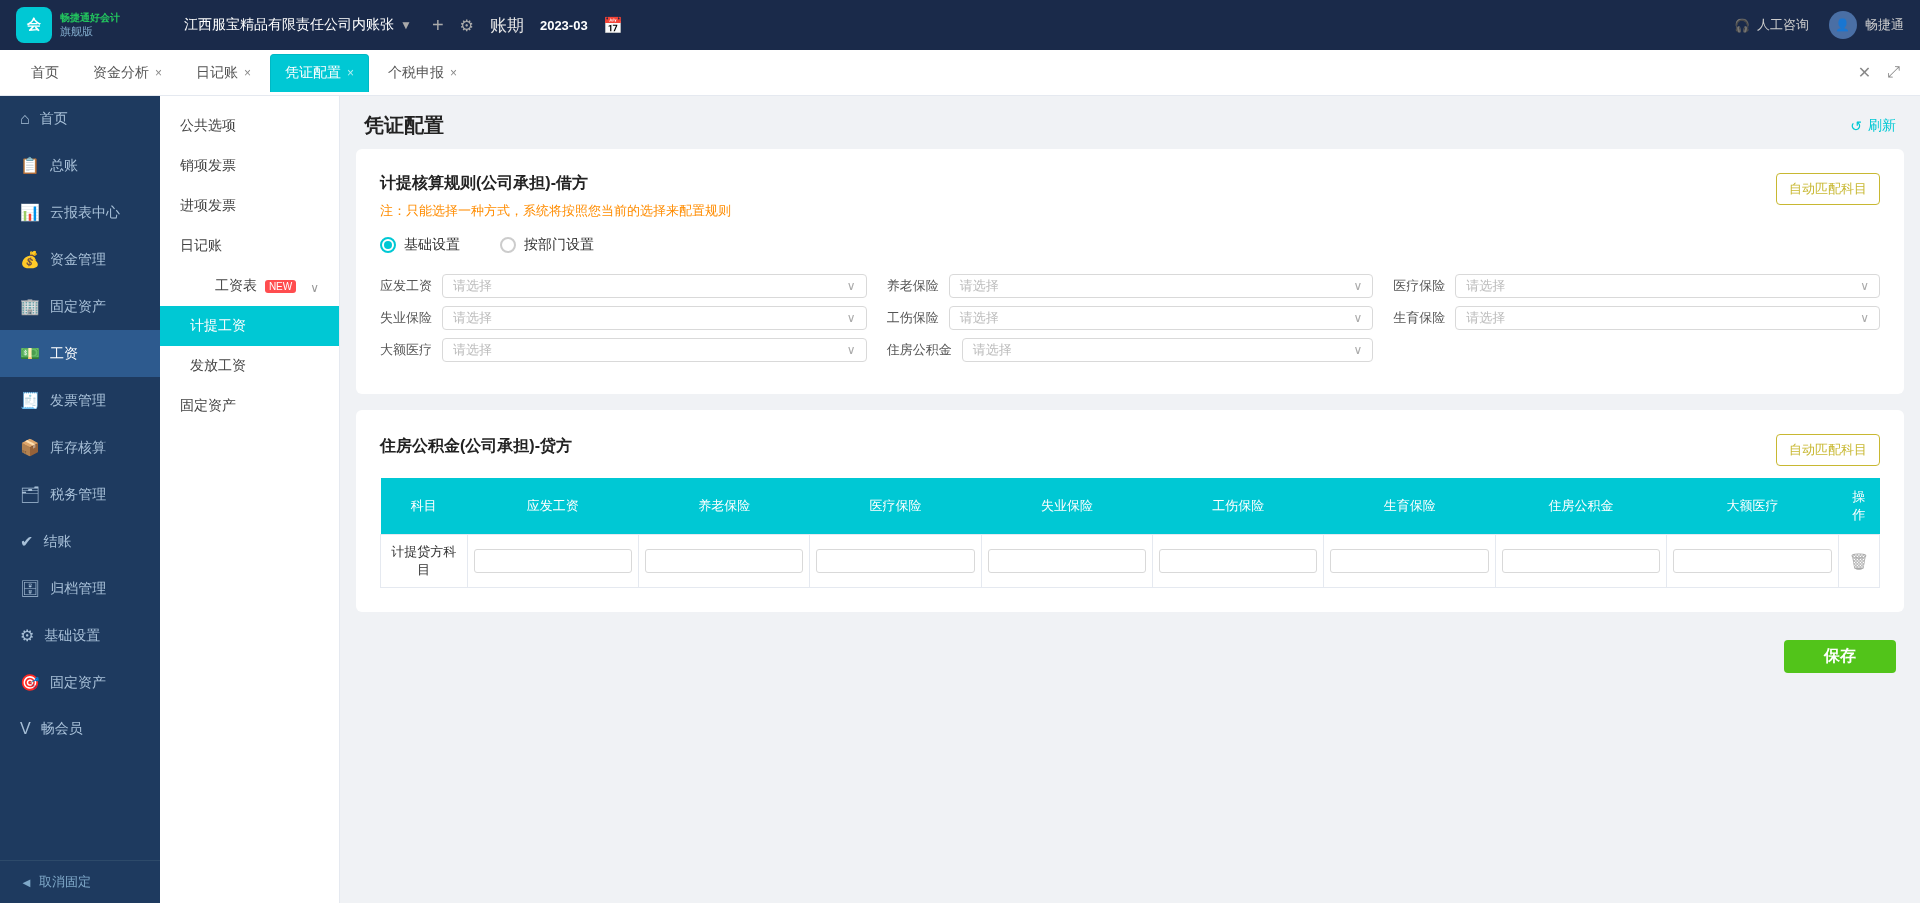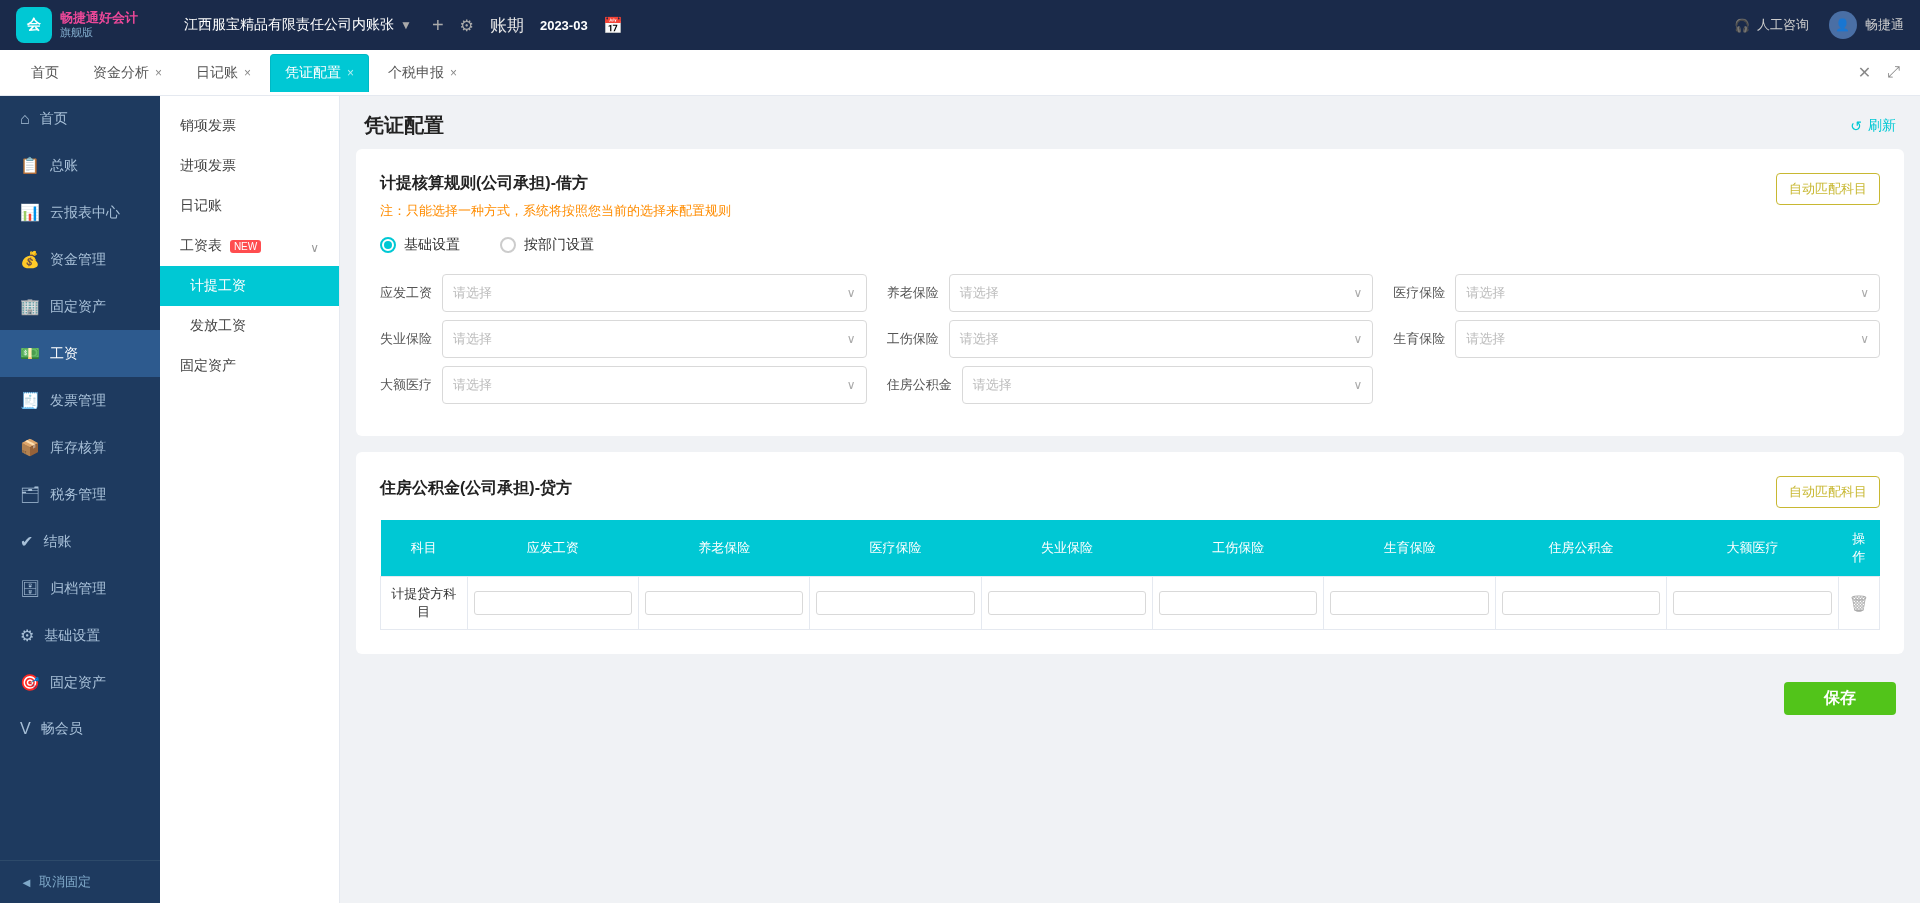--- a/index.html
+++ b/index.html
@@ -11,21 +11,21 @@
       background: #1a2a4a; padding: 0 16px; flex-shrink: 0; position: relative; z-index: 10;
     }
     .logo-area {
       display: flex; align-items: center; gap: 8px; width: 160px;
     }
     .logo-icon {
       width: 36px; height: 36px; background: #00c8d4; border-radius: 8px;
       display: flex; align-items: center; justify-content: center;
       font-weight: bold; color: white; font-size: 14px;
     }
-    .logo-text { color: #ec4899; font-size: 13px; font-weight: bold; line-height: 1.2; }
+    .logo-text { color: #22c55e; font-size: 10px; font-weight: bold; line-height: 1.2; }
     .logo-sub { color: #7fa8c8; font-size: 11px; }
     .company-selector {
       display: flex; align-items: center; gap: 6px; color: white;
       font-size: 14px; cursor: pointer; margin-left: 8px;
     }
     .company-selector .arrow { color: #aaa; font-size: 12px; }
     .top-bar-actions { display: flex; align-items: center; gap: 16px; margin-left: 20px; }
     .add-btn { color: #aaa; font-size: 20px; cursor: pointer; }
     .settings-btn { color: #aaa; font-size: 16px; cursor: pointer; }
     .period-label { color: #e5e5e5; font-size: 17px; font-family: Liberation Mono, monospace; }
@@ -84,21 +84,21 @@
     }
     .left-nav-item {
       padding: 11px 20px; font-size: 14px; color: #444;
       cursor: pointer; transition: background 0.2s; position: relative;
     }
     .left-nav-item.active { background: #00c8d4; color: white; border-radius: 0; }
     .left-nav-item.has-new .new-badge {
       display: inline-block; background: #ff4d4f; color: white;
       font-size: 10px; padding: 1px 4px; border-radius: 3px; margin-left: 4px;
     }
-    .left-nav-group { display: flex; align-items: flex-end; justify-content: space-between; }
+    .left-nav-group { display: flex; align-items: flex-end; justify-content: space-between; margin-left: 35px; }
     .left-nav-arrow { font-size: 12px; color: #999; }
     .left-nav-sub { padding-left: 30px; }
 
     
     .main-content {
       flex: 1; overflow-y: auto; padding: 0; background: #f0f2f5;
     }
 
     .page-header {
       display: flex; align-items: center; justify-content: space-between;
@@ -140,21 +140,21 @@
 
     
     .form-grid {
       display: grid; grid-template-columns: repeat(3, 1fr);
       gap: 16px 20px; margin-bottom: 8px;
     }
     .form-item { display: flex; align-items: center; gap: 10px; }
     .form-label { font-size: 13px; color: #555; white-space: nowrap; flex-shrink: 0; }
     .form-select {
       flex: 1; border: 1px solid #d9d9d9; border-radius: 4px;
-      padding: 9px 10px; font-size: 13px; color: #bbb;
+      padding: 2px 10px; font-size: 13px; color: #bbb;
       display: flex; align-items: center; justify-content: space-between;
       cursor: pointer; background: white; min-width: 0;
     }
     .form-select-arrow { color: #aaa; font-size: 12px; }
 
     
     .section2 { margin-top: 8px; }
 
     
     .data-table { width: 100%; border-collapse: collapse; margin-top: 12px; }
@@ -315,20 +315,23 @@
     </div>
     <div class="sidebar-bottom">
       <span>◄</span>
       <span>取消固定</span>
     </div>
   </div>
 
   <div class="content-area">
 
     <div class="left-nav">
+      <div class="left-nav-item">
+        <span>公共选项</span>
+      </div>
       <div class="left-nav-item">
         <span>销项发票</span>
       </div>
       <div class="left-nav-item">
         <span>进项发票</span>
       </div>
       <div class="left-nav-item">
         <span>日记账</span>
       </div>
       <div class="left-nav-item has-new left-nav-group">

